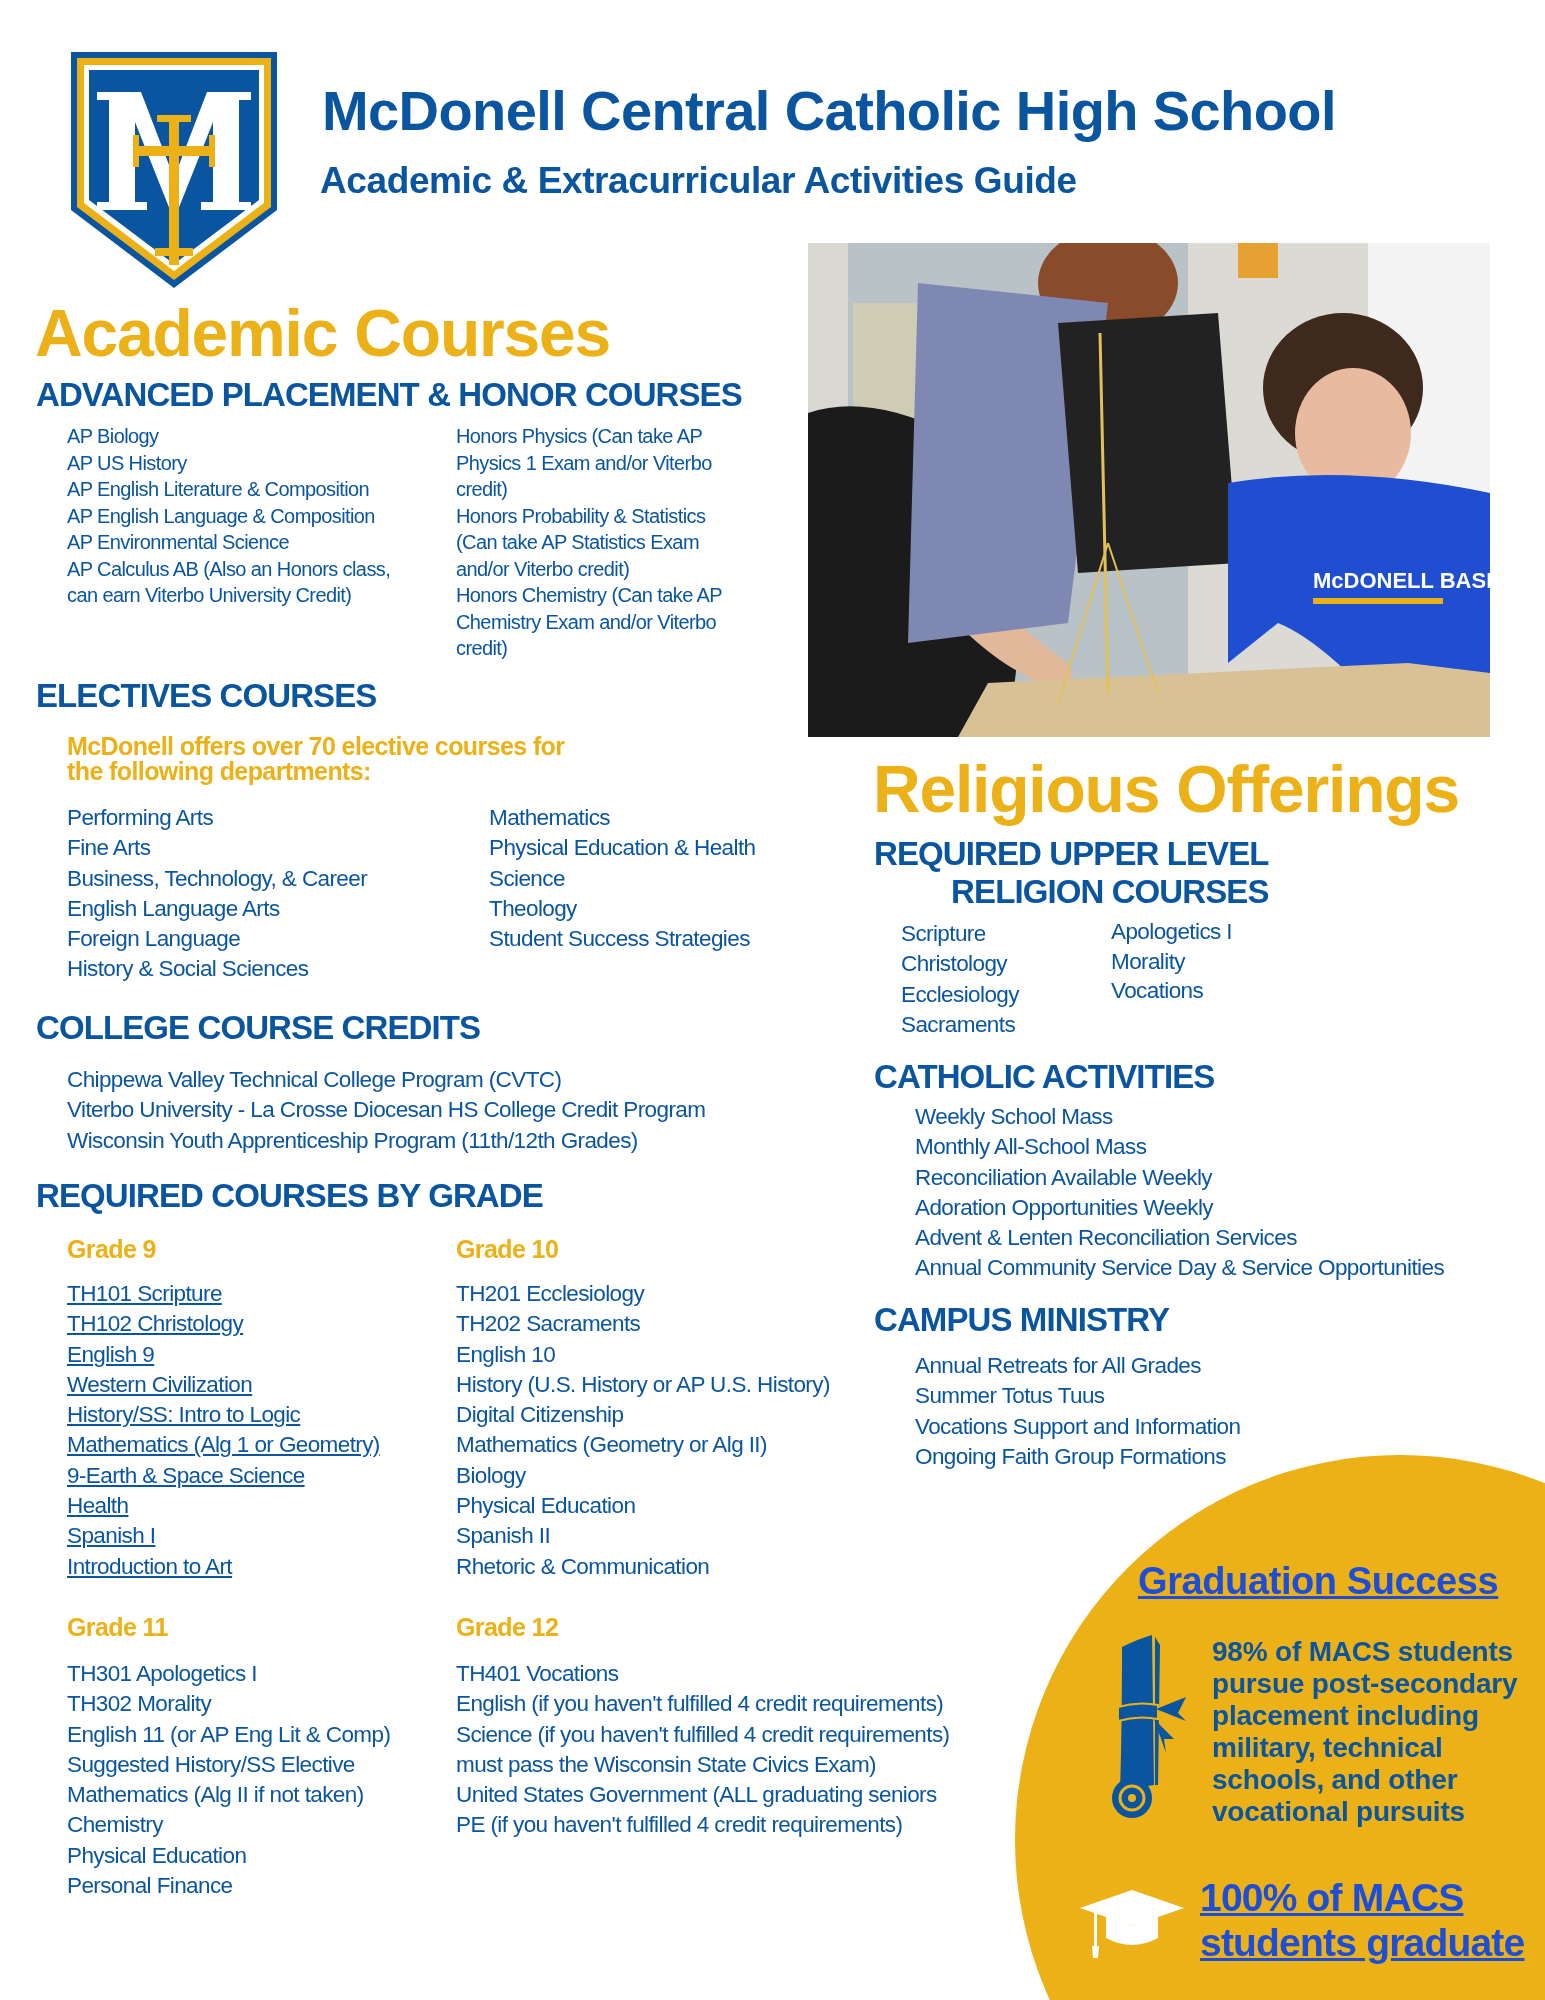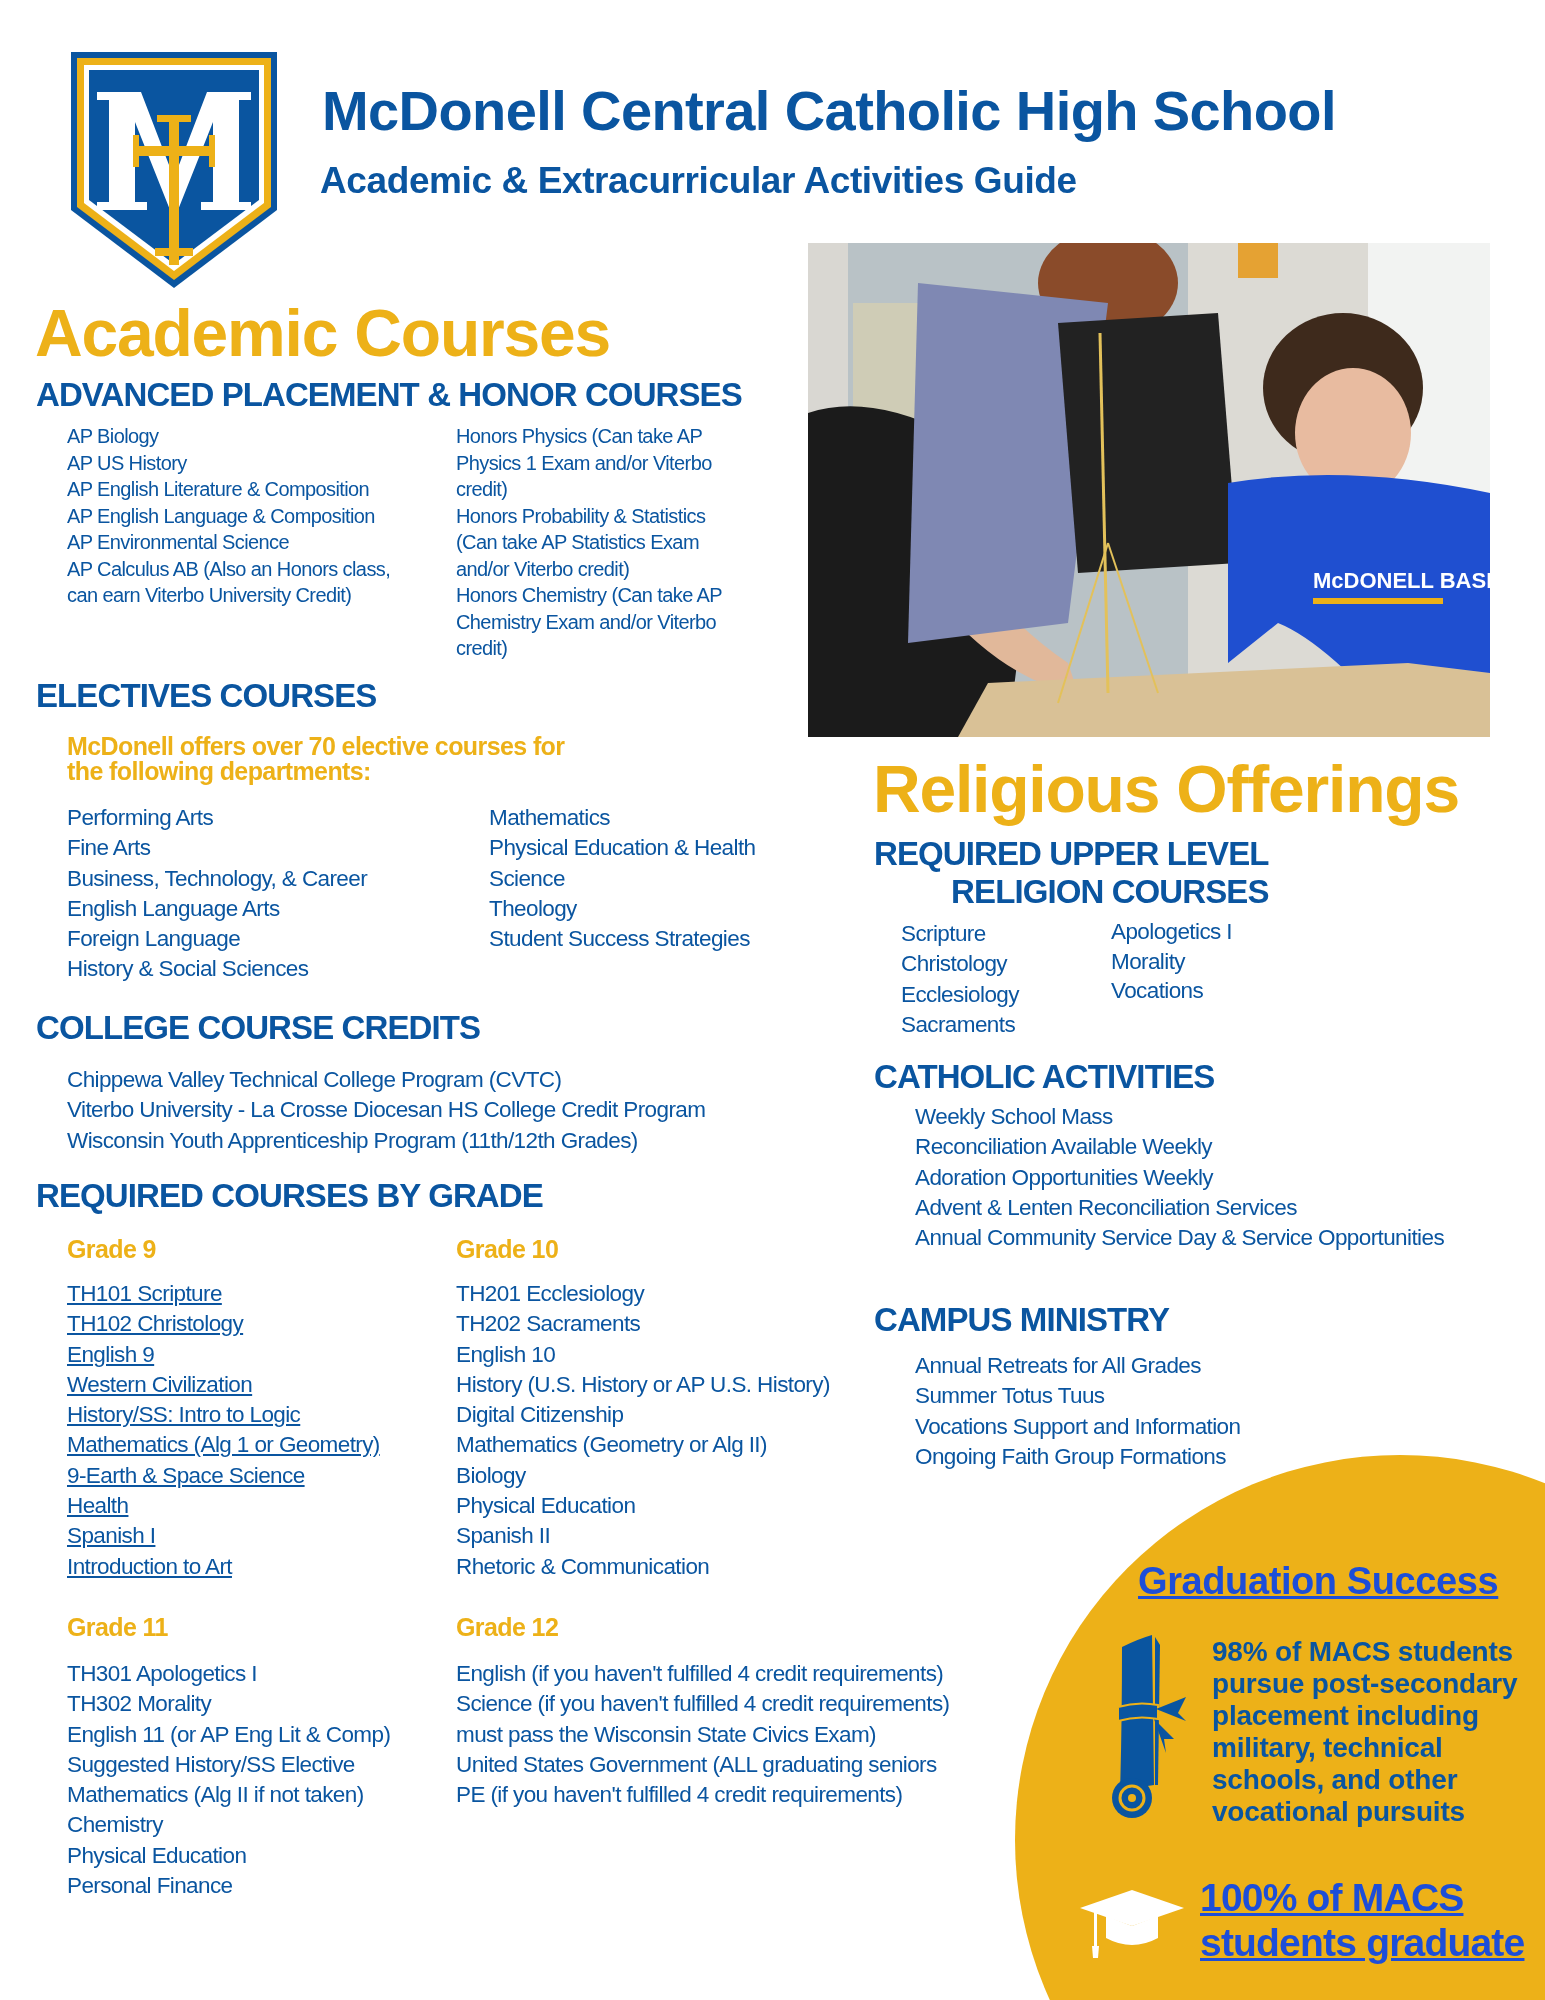--- a/index.html
+++ b/index.html
@@ -138,20 +138,21 @@
   <li>English 11 (or AP Eng Lit &amp; Comp)</li>
   <li>Suggested History/SS Elective</li>
   <li>Mathematics (Alg II if not taken)</li>
   <li>Chemistry</li>
   <li>Physical Education</li>
   <li>Personal Finance</li>
 </ul>
 
 <div class="abs grade-label gold" style="left:456px;top:1613px;">Grade 12</div>
 <ul class="abs list list-md blue" style="left:456px;top:1659px;">
+  <li>TH401 Vocations</li>
   <li>English (if you haven't fulfilled 4 credit requirements)</li>
   <li>Science (if you haven't fulfilled 4 credit requirements)</li>
   <li>must pass the Wisconsin State Civics Exam)</li>
   <li>United States Government (ALL graduating seniors</li>
   <li>PE (if you haven't fulfilled 4 credit requirements)</li>
 </ul>
 
 <div class="abs photo">
   <svg width="682" height="494" viewBox="0 0 682 494">
     <rect x="0" y="0" width="682" height="494" fill="#b9c2c6"></rect>
@@ -197,20 +198,21 @@
 </ul>
 <ul class="abs list blue" style="left:1111px;top:917px;font-size:22.5px;line-height:29.5px;">
   <li>Apologetics I</li>
   <li>Morality</li>
   <li>Vocations</li>
 </ul>
 
 <div class="abs sec-heading blue" style="left:874px;top:1058px;">CATHOLIC ACTIVITIES</div>
 <ul class="abs list list-md blue" style="left:915px;top:1102px;">
   <li>Weekly School Mass</li>
+  <li>Monthly All-School Mass</li>
   <li>Reconciliation Available Weekly</li>
   <li>Adoration Opportunities Weekly</li>
   <li>Advent &amp; Lenten Reconciliation Services</li>
   <li>Annual Community Service Day &amp; Service Opportunities</li>
 </ul>
 
 <div class="abs sec-heading blue" style="left:874px;top:1301px;">CAMPUS MINISTRY</div>
 <ul class="abs list list-md blue" style="left:915px;top:1351px;">
   <li>Annual Retreats for All Grades</li>
   <li>Summer Totus Tuus</li>

